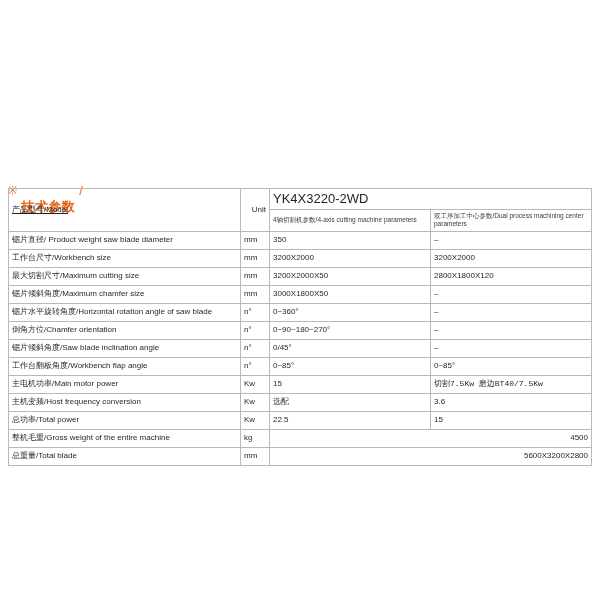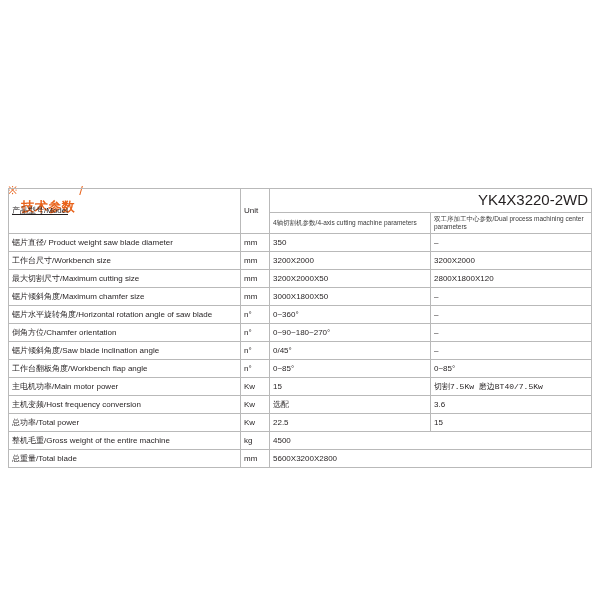--- a/index.html
+++ b/index.html
@@ -57,40 +57,40 @@
     color: #231f20;
   }
   table.spec td {
     border: 1px solid #b9b9b9;
     padding: 2px 3px;
     vertical-align: middle;
     line-height: 1.25;
     height: 13px;
   }
   .c-label { width: 225px; text-decoration: underline; }
-  .c-unit  { width: 22px; text-align: left; }
+  .c-unit  { width: 22px; text-align: right; }
   .c-val1  { width: 168px; }
   .c-val2  { width: 169px; }
 
   .hdr-model {
-    text-align: right;
-    font-size: 15px;
+    text-align: left;
+    font-size: 13px;
     height: 11px;
     padding: 1px 3px;
   }
   .hdr-sub {
     font-size: 6.5px;
     color: #3a3a3a;
     padding: 2px 3px;
     line-height: 1.2;
   }
   .hdr-unit {
     font-size: 8px;
   }
-  .center { text-align: left; }
+  .center { text-align: right; }
   .nowrap { white-space: nowrap; font-family: Liberation Mono, monospace; }
 </style>
 </head>
 <body>
 
 <div class="page">
 
   <div class="title-row">
     <span class="title-mark">※</span>
     <span class="title-cn">技术参数</span>

